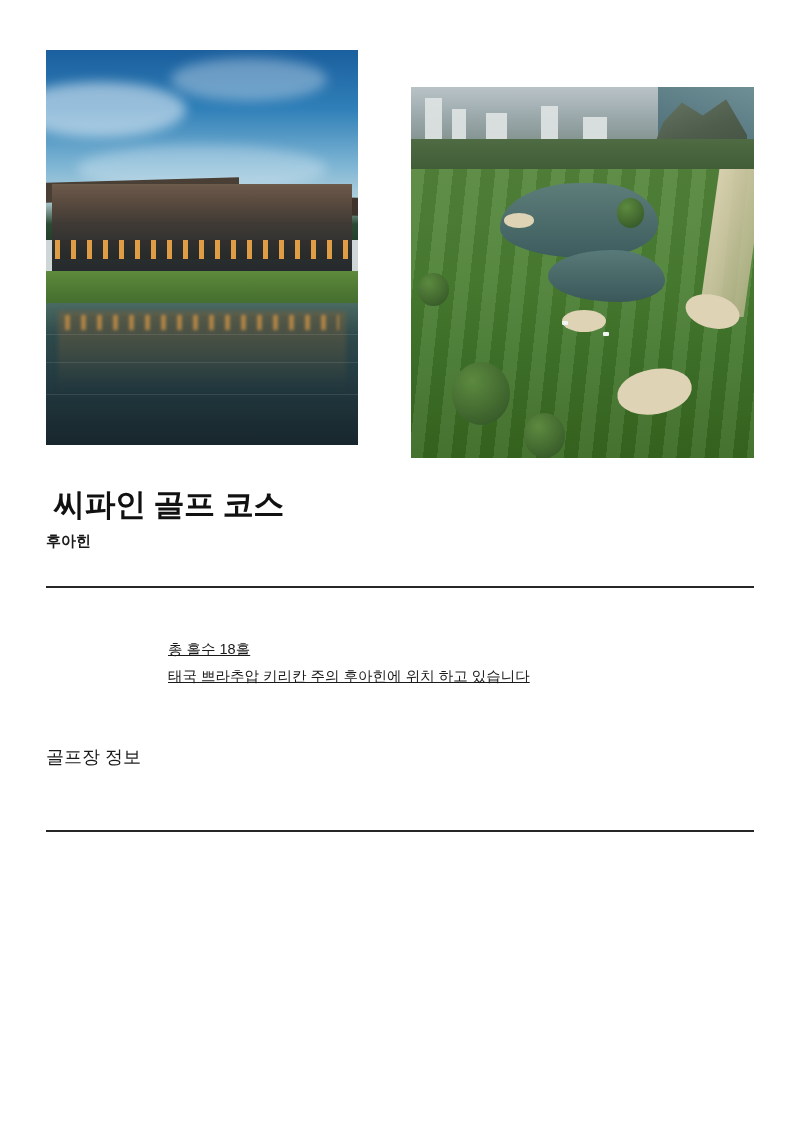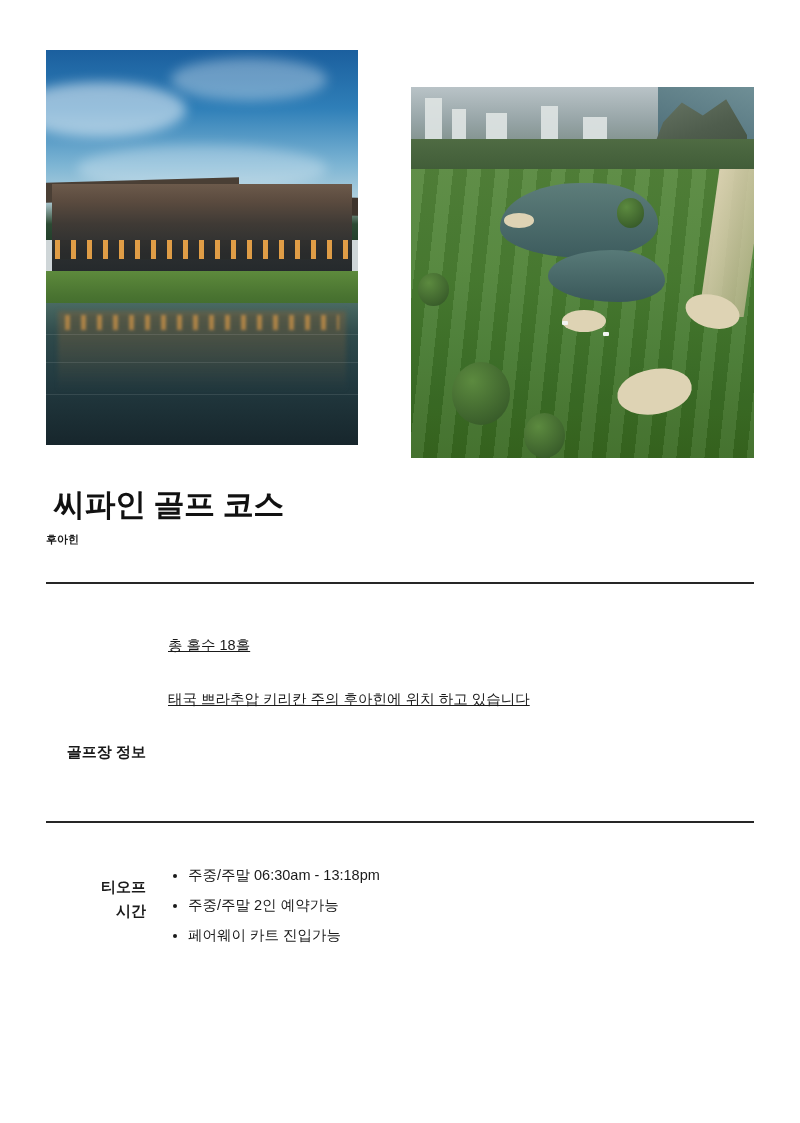--- a/index.html
+++ b/index.html
@@ -163,21 +163,21 @@
   
   .title-block { margin-top: 14px; }
   h1.course-title {
     font-size: 31px;
     font-weight: bold;
     margin: 0 0 6px 8px;
     letter-spacing: -0.5px;
     color: #111111;
   }
   .course-location {
-    font-size: 11px;
+    font-size: 15px;
     font-weight: bold;
     color: #1a1a1a;
     margin: 0;
   }
 
   hr.rule {
     border: none;
     border-top: 2px solid #262626;
     margin: 35px 0 0 0;
   }
@@ -187,39 +187,39 @@
     display: flex;
     align-items: flex-start;
     width: 100%;
   }
   .row-info { padding-top: 48px; }
   .row-tee  { padding-top: 38px; }
 
   .row-label {
     width: 122px;
     flex: 0 0 122px;
-    font-size: 15px;
-    font-weight: bold;
-    color: #1a1a1a;
-    text-align: right;
+    font-size: 18px;
+    font-weight: normal;
+    color: #1a1a1a;
+    text-align: left;
     padding-right: 22px;
     line-height: 1.55;
   }
   .label-info { padding-top: 108px; }
   .label-tee  { padding-top: 14px; }
   .label-tee span { display: block; }
 
   .row-body {
     flex: 1 1 auto;
     font-size: 14.5px;
     line-height: 1.85;
     color: #1a1a1a;
   }
   .row-body p { margin: 0; text-decoration: underline; }
-  .row-body p.gap { margin-top: 27px; }
+  .row-body p.gap { }
 
   ul.tee-list {
     margin: 0;
     padding-left: 20px;
     list-style: disc;
   }
   ul.tee-list li {
     font-size: 14.5px;
     line-height: 2.05;
     color: #1a1a1a;
@@ -293,27 +293,14 @@
   <div class="info-row row-info">
     <div class="row-label label-info">골프장 정보</div>
     <div class="row-body">
       <p>총 홀수 18홀</p>
       <p class="gap">태국 쁘라추압 키리칸 주의 후아힌에 위치 하고 있습니다</p>
     </div>
   </div>
 
   <hr class="rule" style="margin-top:58px">
 
-  <div class="info-row row-tee">
-    <div class="row-label label-tee">
-      <span>티오프</span>
-      <span>시간</span>
-    </div>
-    <div class="row-body">
-      <ul class="tee-list">
-        <li>주중/주말 06:30am - 13:18pm</li>
-        <li>주중/주말 2인 예약가능</li>
-        <li>페어웨이 카트 진입가능</li>
-      </ul>
-    </div>
-  </div>
 
 </div>
 
 </body></html>

